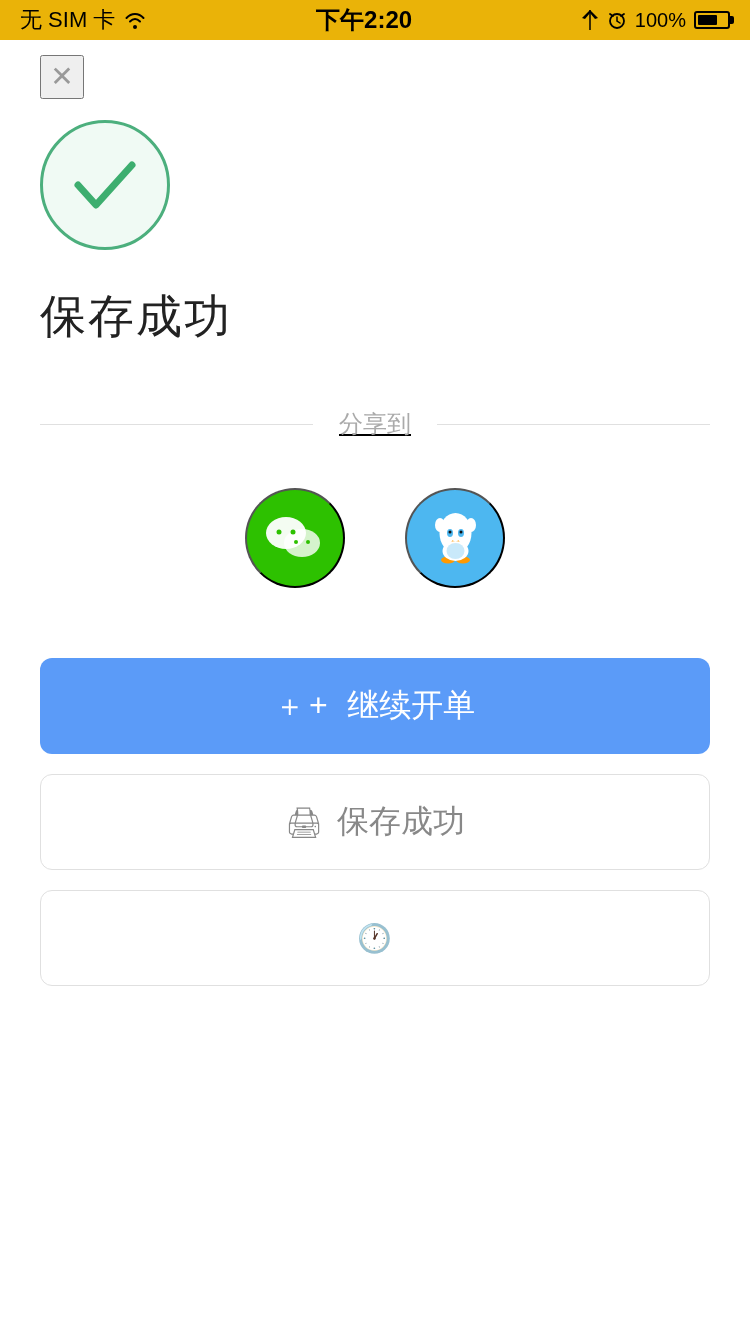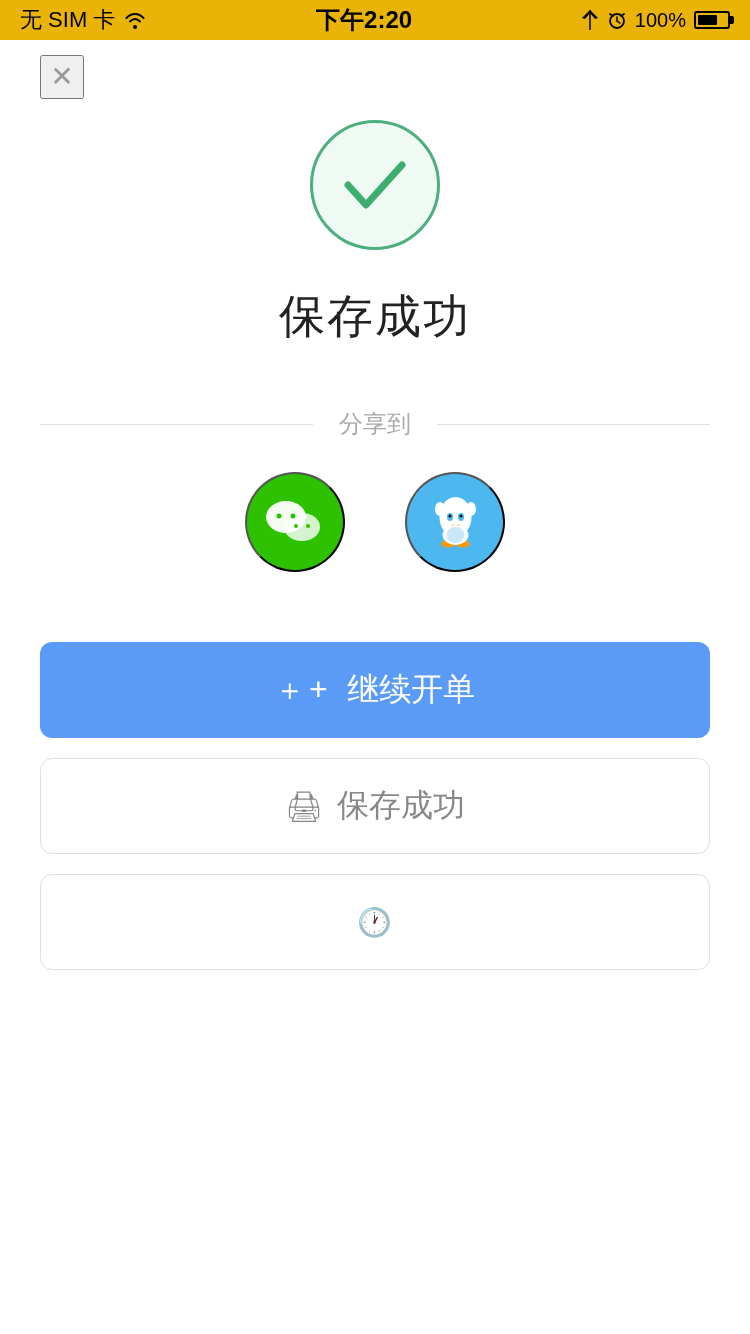--- a/index.html
+++ b/index.html
@@ -94,21 +94,20 @@
       color: #999;
       font-weight: 300;
       line-height: 1;
     }
 
     
     .main-content {
       flex: 1;
       display: flex;
       flex-direction: column;
-      align-items: center;
       padding: 0 40px;
       position: relative;
     }
 
     
     .success-circle {
       margin-top: 80px;
       width: 130px;
       height: 130px;
       border-radius: 50%;
@@ -134,21 +133,22 @@
       width: 100%;
       display: flex;
       flex-direction: column;
       align-items: center;
     }
     .share-divider {
       width: 100%;
       display: flex;
       align-items: center;
       gap: 26px;
-      margin-bottom: 32px;
+      margin-bottom: 48px;
+      text-decoration: underline;
     }
     .divider-line {
       flex: 1;
       height: 1px;
       background: #e0e0e0;
     }
     .share-label {
       font-size: 24px;
       color: #aaa;
     }

